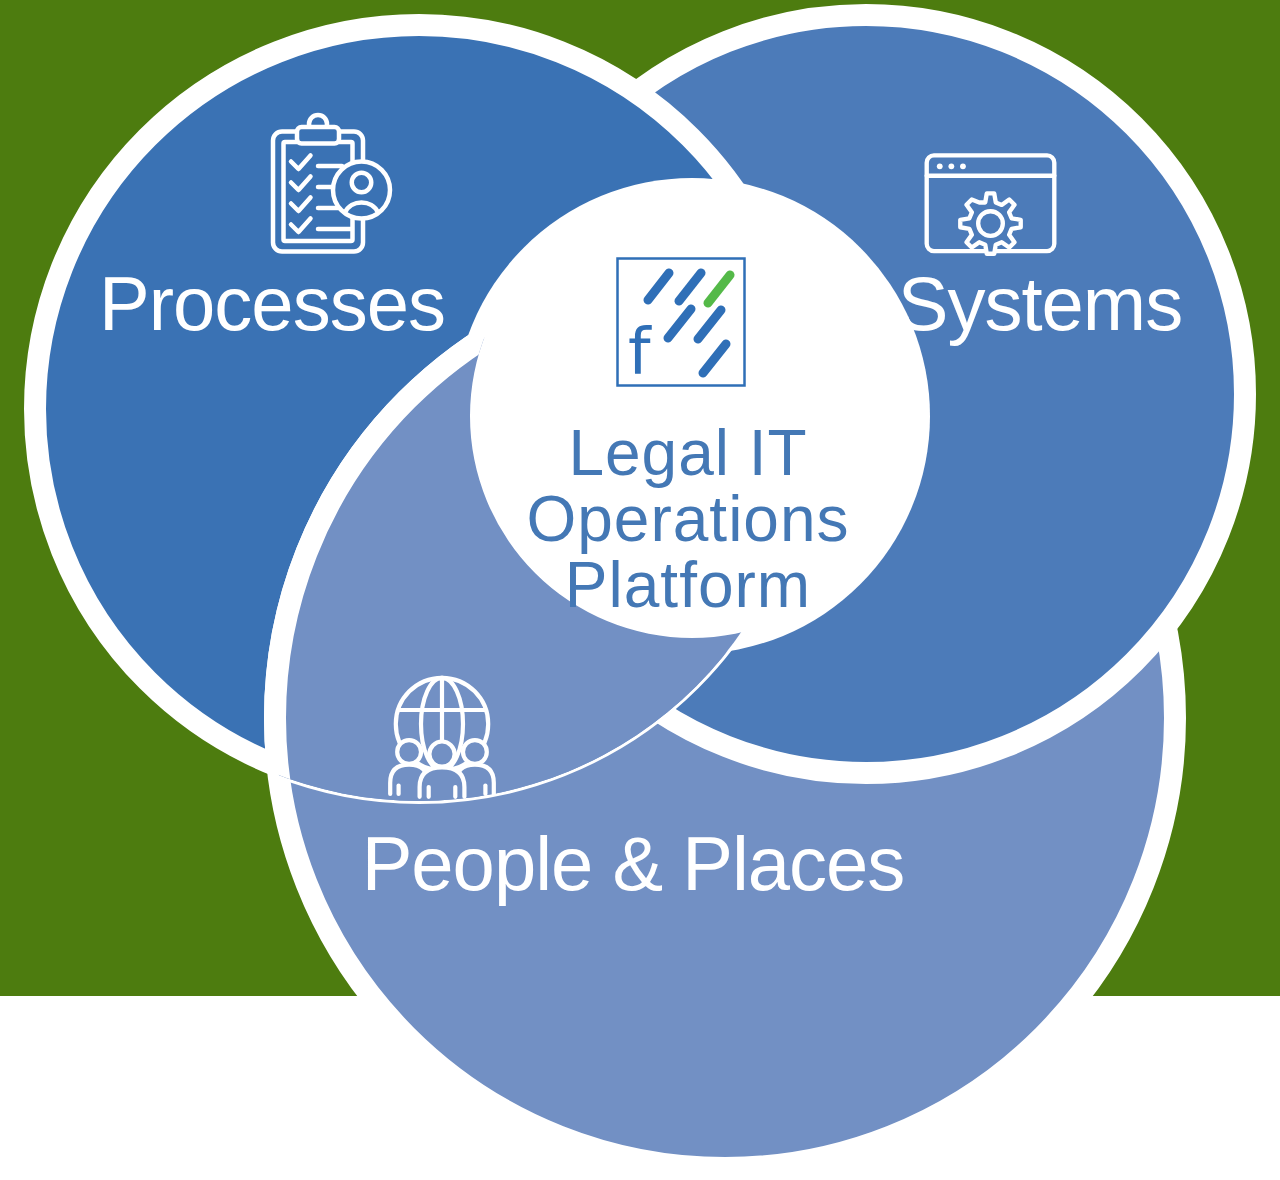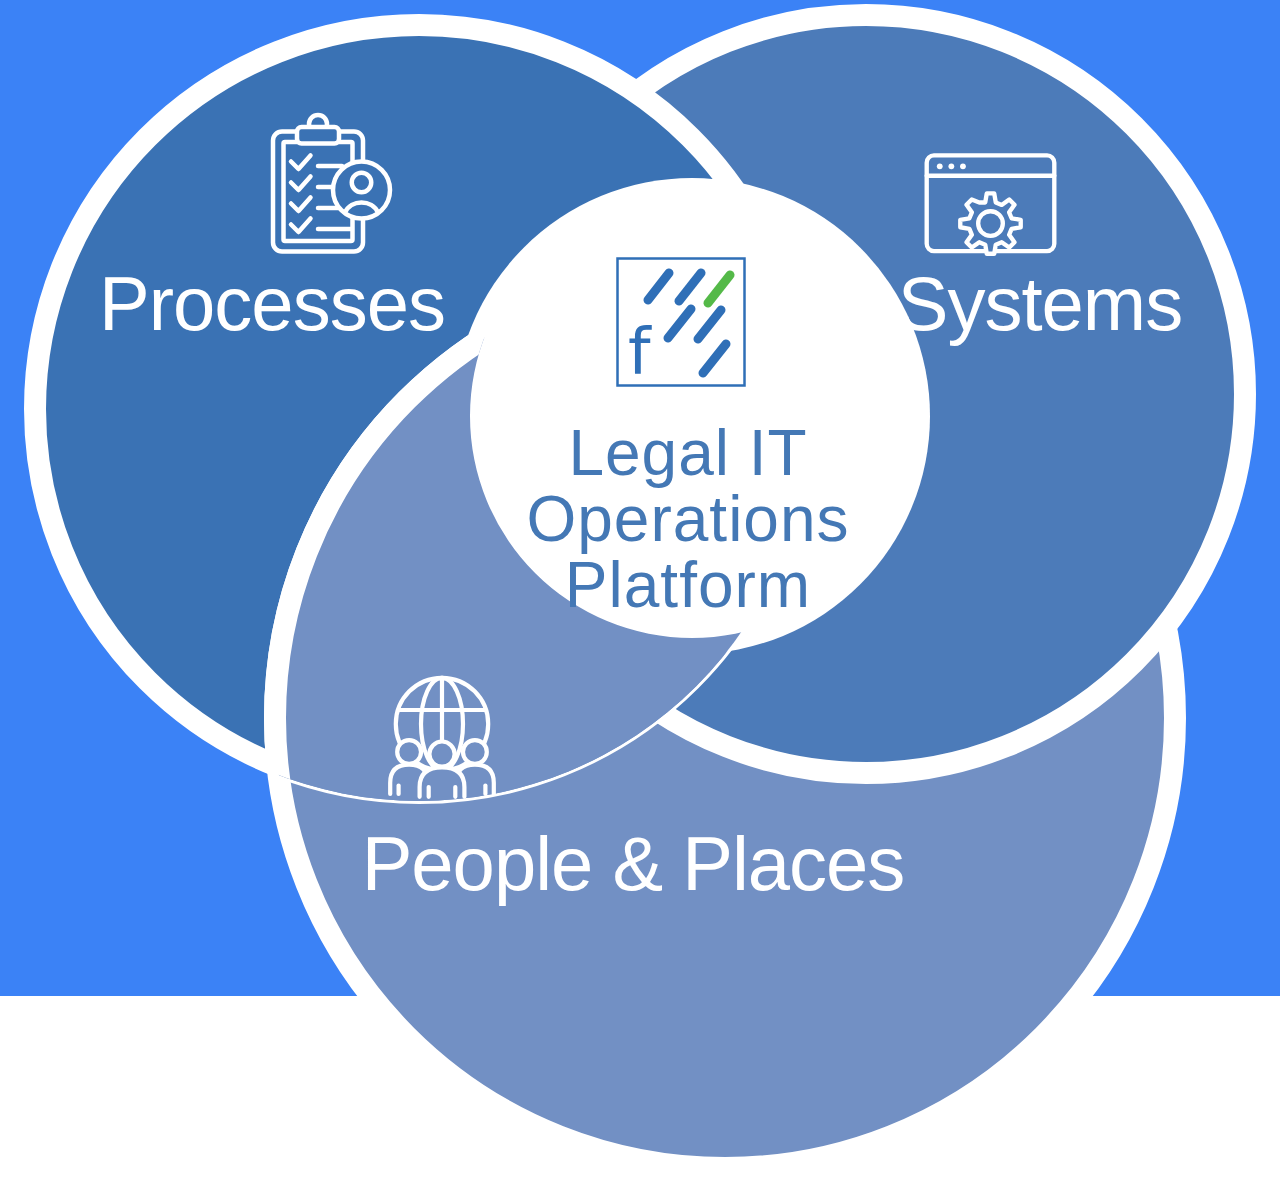--- a/index.html
+++ b/index.html
@@ -8,21 +8,21 @@
     background: #ffffff;
     width: 1280px;
     height: 1180px;
     overflow: hidden;
     font-family: "Liberation Sans", sans-serif;
   }
   .stage {
     position: relative;
     width: 1280px;
     height: 996px;
-    background: #3b82f6;
+    background: #4d7c0f;
   }
   svg { display: block; }
 
   
   .vcircle {
     stroke: #ffffff;
     stroke-width: 22;
   }
   .center-disc { stroke: none; }
 

